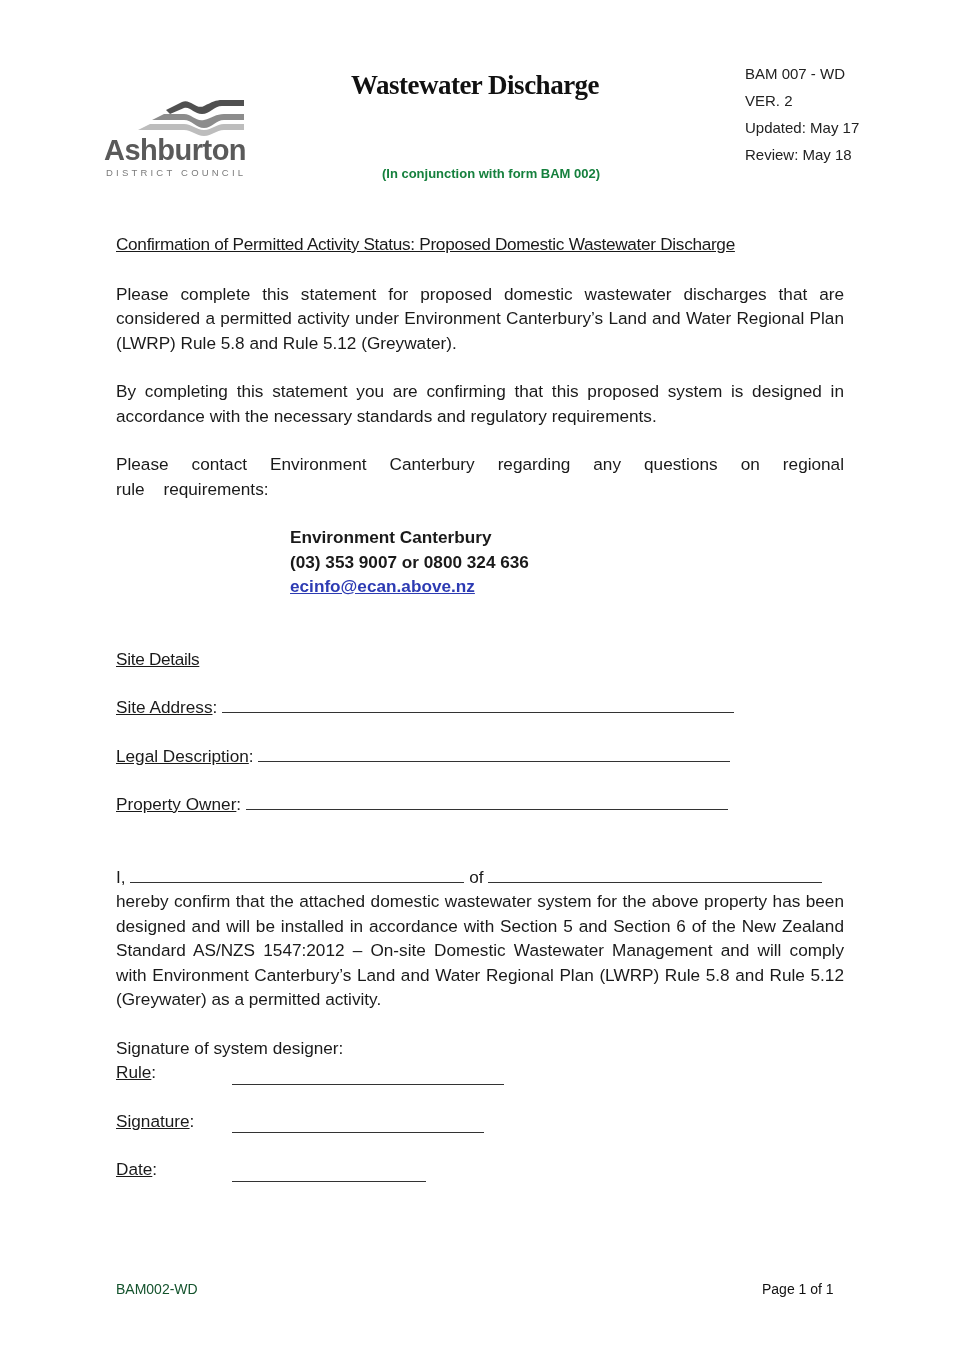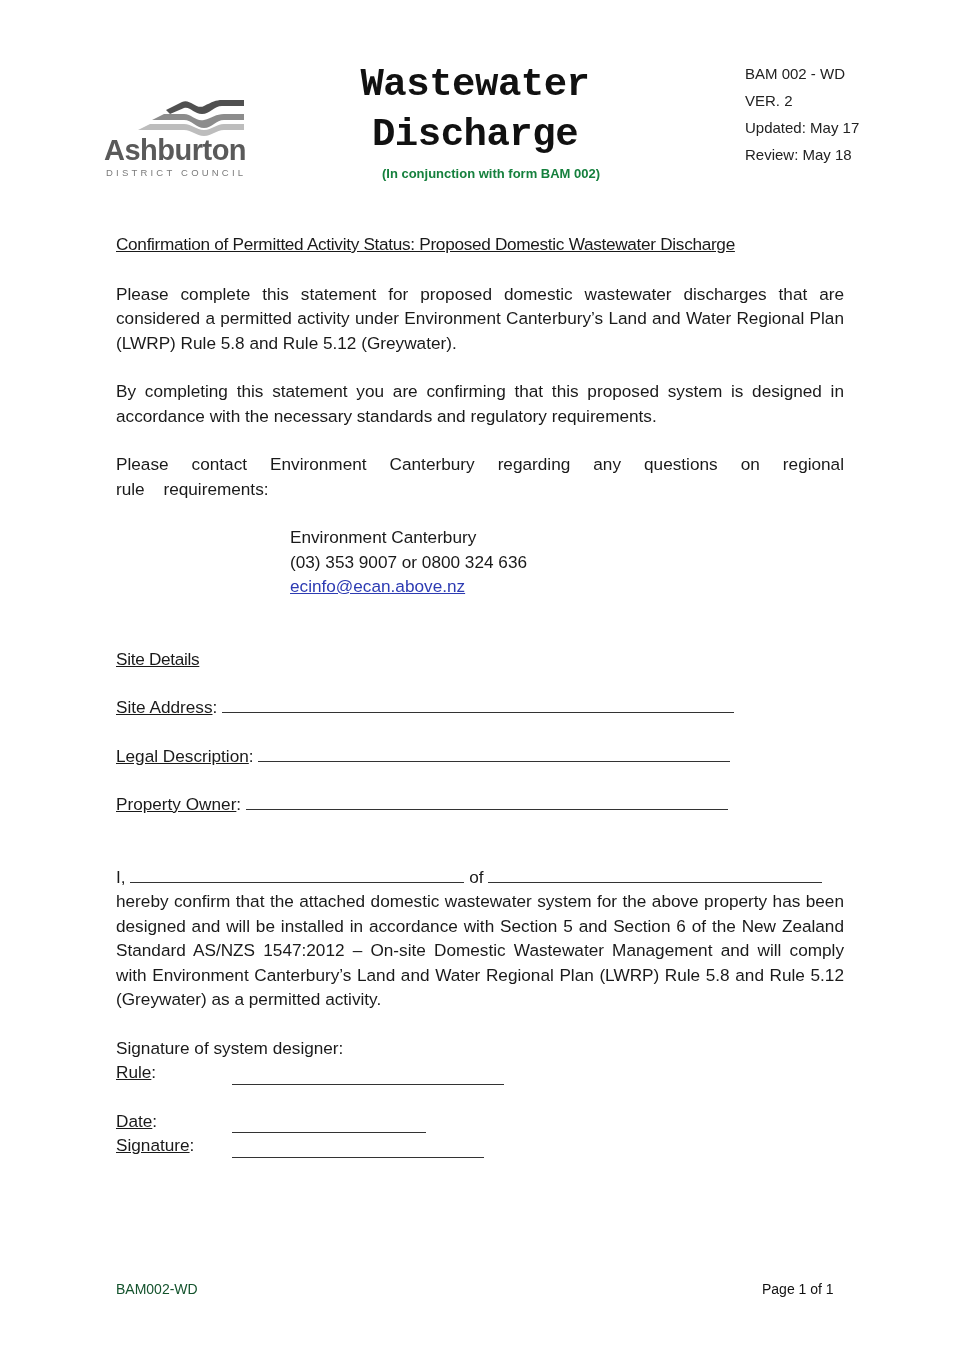--- a/index.html
+++ b/index.html
@@ -5,32 +5,32 @@
   html, body { margin: 0; padding: 0; background: #ffffff; }
   body { width: 960px; height: 1357px; position: relative; overflow: hidden;
          font-family: "DejaVu Sans", sans-serif; color: #1a1a1a; }
   .abs { position: absolute; }
   .logo { left: 104px; top: 98px; width: 150px; height: 82px; }
   .logo-word { position: absolute; left: 0; top: 36px; font-family: "Liberation Sans", sans-serif;
                font-weight: bold; font-size: 29px; color: #5a5a5a; letter-spacing: -0.5px; }
   .logo-sub { position: absolute; left: 2px; top: 69px; font-family: "Liberation Sans", sans-serif;
               font-size: 9.5px; letter-spacing: 3.2px; color: #7a7a7a; }
   .title { left: 280px; top: 60px; width: 390px; text-align: center;
-           font-family: Liberation Mono, monospace; font-weight: bold; font-size: 39px;
+           font-family: Liberation Serif, serif; font-weight: bold; font-size: 27px;
            line-height: 50px; color: #111; letter-spacing: -0.5px; }
   .subtitle { left: 280px; top: 166px; width: 422px; text-align: center;
               font-family: "Liberation Sans", sans-serif; font-weight: bold; font-size: 13px; color: #15803d; }
   .meta { left: 745px; top: 60px; font-family: "Liberation Sans", sans-serif; font-size: 15px;
           line-height: 27px; color: #222; }
   .content { left: 116px; top: 232px; width: 728px;
              font-family: "Liberation Sans", sans-serif; font-size: 17.2px; line-height: 24.5px; color: #1a1a1a; }
   .h { font-weight: normal; text-decoration: underline; letter-spacing: -0.3px; }
   p { margin: 0; }
   .justify { text-align: justify; }
-  .contact { margin-left: 174px; }
+  .contact { margin-left: 174px; font-weight: bold; }
   .link { color: #2d3bb3; text-decoration: underline; }
   .u { text-decoration: underline; }
   .line { display: inline-block; border-bottom: 1.3px solid #333; height: 16px; vertical-align: baseline; }
   .footer-left { left: 116px; top: 1281px; font-family: "Liberation Sans", sans-serif; font-size: 14px; color: #14532d; }
   .footer-right { left: 762px; top: 1281px; font-family: "Liberation Sans", sans-serif; font-size: 14px; color: #111; }
   .sigrow { display: flex; align-items: flex-end; }
   .siglabel { width: 116px; }
 </style>
 </head>
 <body>
@@ -44,21 +44,21 @@
   <div class="logo-word">Ashburton</div>
   <div class="logo-sub">DISTRICT COUNCIL</div>
 </div>
 
 <div class="abs title">
   <div>Wastewater Discharge</div>
 </div>
 <div class="abs subtitle">(In conjunction with form BAM 002)</div>
 
 <div class="abs meta">
-  <div>BAM 002 - WD</div>
+  <div>BAM 007 - WD</div>
   <div>VER. 2</div>
   <div>Updated: May 17</div>
   <div>Review: May 18</div>
 </div>
 
 <div class="abs content">
   <p class="h" style="margin-bottom:25px;">Confirmation of Permitted Activity Status: Proposed Domestic Wastewater Discharge</p>
   <p class="justify" style="margin-bottom:24px;">Please complete this statement for proposed domestic wastewater discharges that are considered a permitted activity under Environment Canterbury’s Land and Water Regional Plan (LWRP) Rule 5.8 and Rule 5.12 (Greywater).</p>
   <p class="justify" style="margin-bottom:24px;">By completing this statement you are confirming that this proposed system is designed in accordance with the necessary standards and regulatory requirements.</p>
   <p class="justify" style="margin-bottom:24px; text-align-last:left; word-spacing:14px;">Please contact Environment Canterbury regarding any questions on regional rule requirements:</p>
@@ -90,24 +90,24 @@
     <span>of</span>
     <span class="line" style="width:334px;"></span>
   </div>
   <p class="justify" style="margin-bottom:24px;">hereby confirm that the attached domestic wastewater system for the above property has been designed and will be installed in accordance with Section 5 and Section 6 of the New Zealand Standard AS/NZS 1547:2012 – On-site Domestic Wastewater Management and will comply with Environment Canterbury’s Land and Water Regional Plan (LWRP) Rule 5.8 and Rule 5.12 (Greywater) as a permitted activity.</p>
 
   <p>Signature of system designer:</p>
   <div class="sigrow" style="margin-bottom:24px;">
     <span class="siglabel"><span class="u">Rule</span>:</span>
     <span class="line" style="width:272px;"></span>
   </div>
+  <div class="sigrow" style="margin-bottom:24px;">
+    <span class="siglabel"><span class="u">Signature</span>:</span>
+    <span class="line" style="width:252px;"></span>
+  </div>
   <div class="sigrow">
     <span class="siglabel"><span class="u">Date</span>:</span>
     <span class="line" style="width:194px;"></span>
-  </div>
-  <div class="sigrow" style="margin-bottom:24px;">
-    <span class="siglabel"><span class="u">Signature</span>:</span>
-    <span class="line" style="width:252px;"></span>
   </div>
 </div>
 
 <div class="abs footer-left">BAM002-WD</div>
 <div class="abs footer-right">Page 1 of 1</div>
 
 </body></html>

